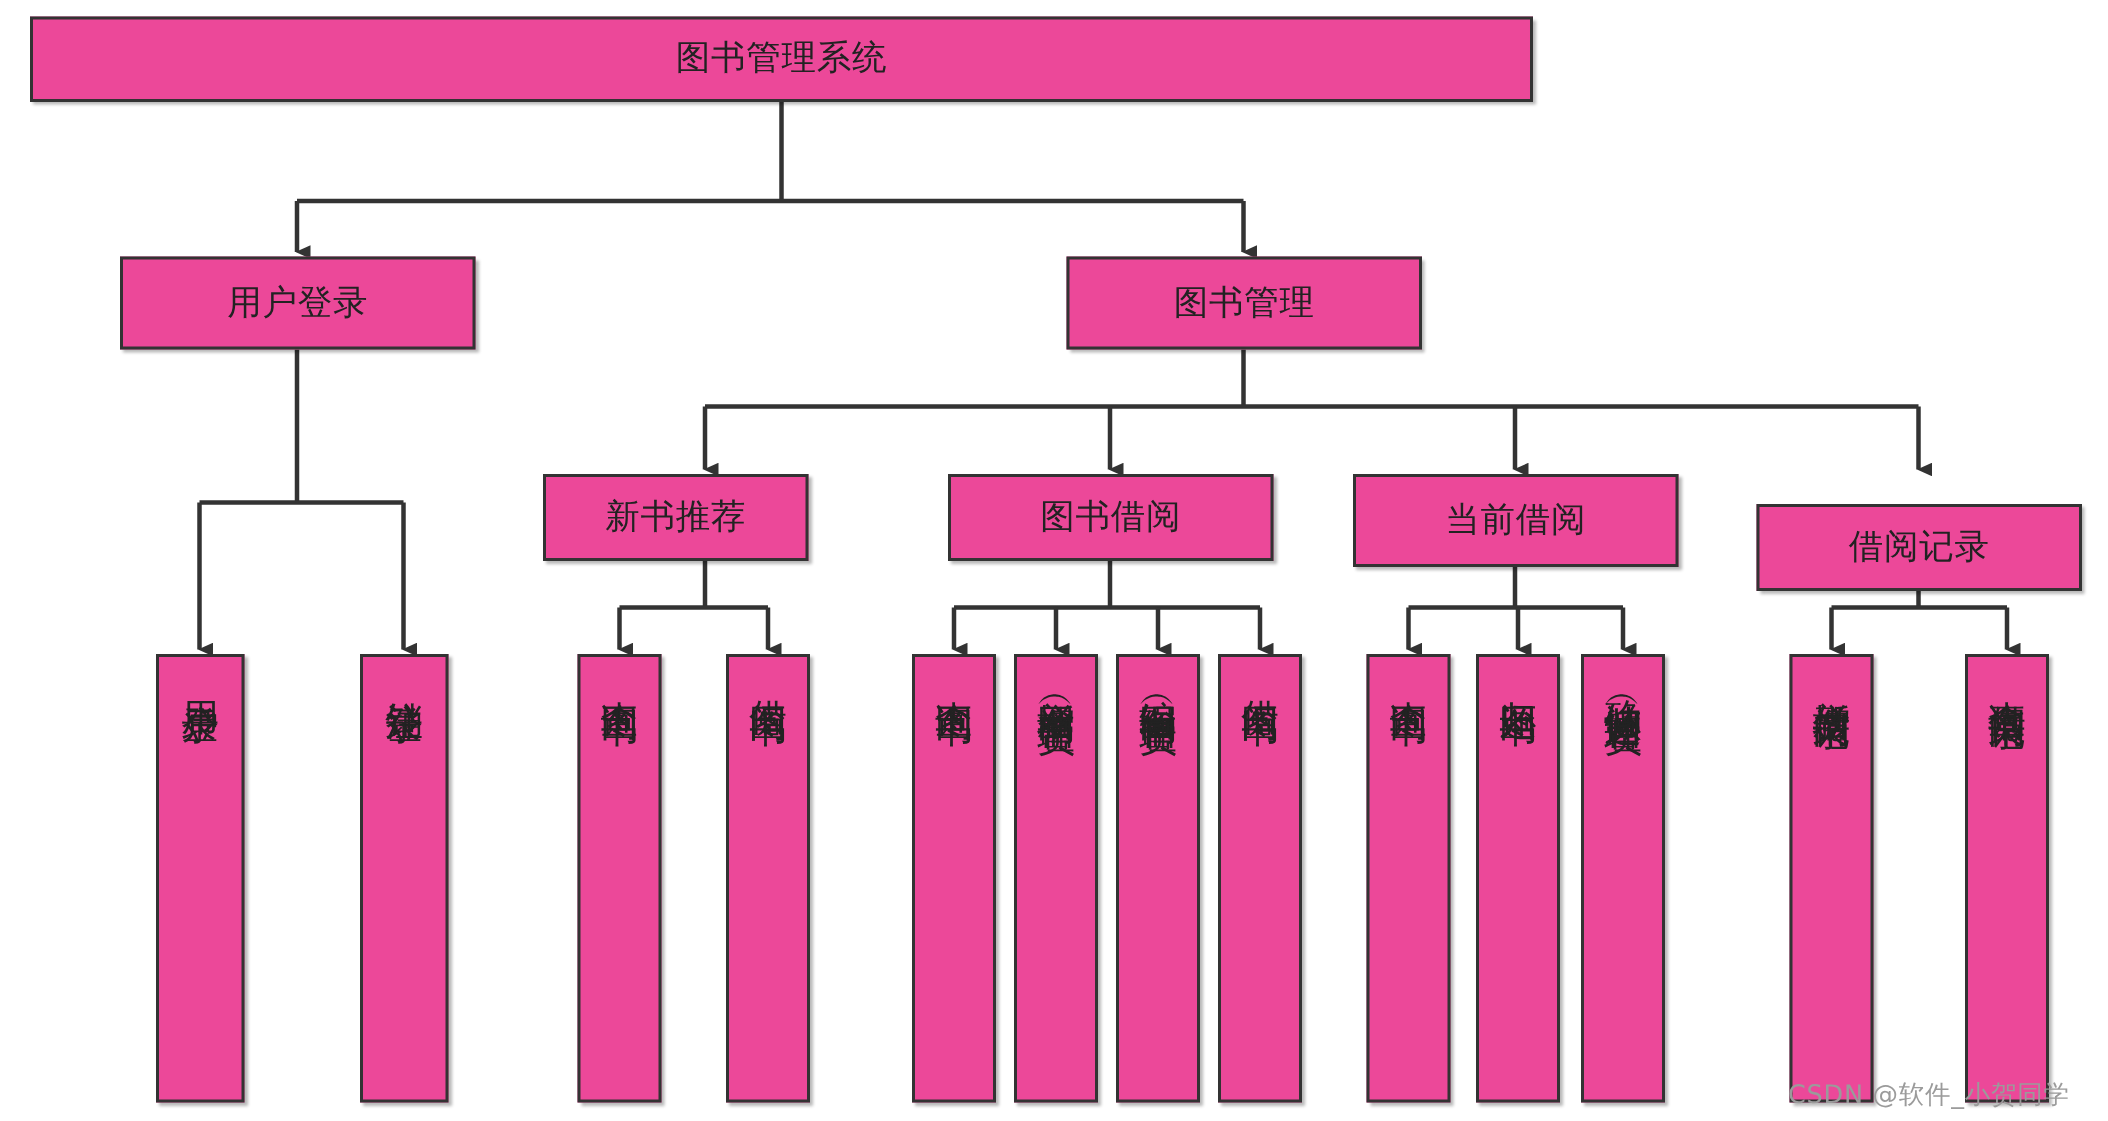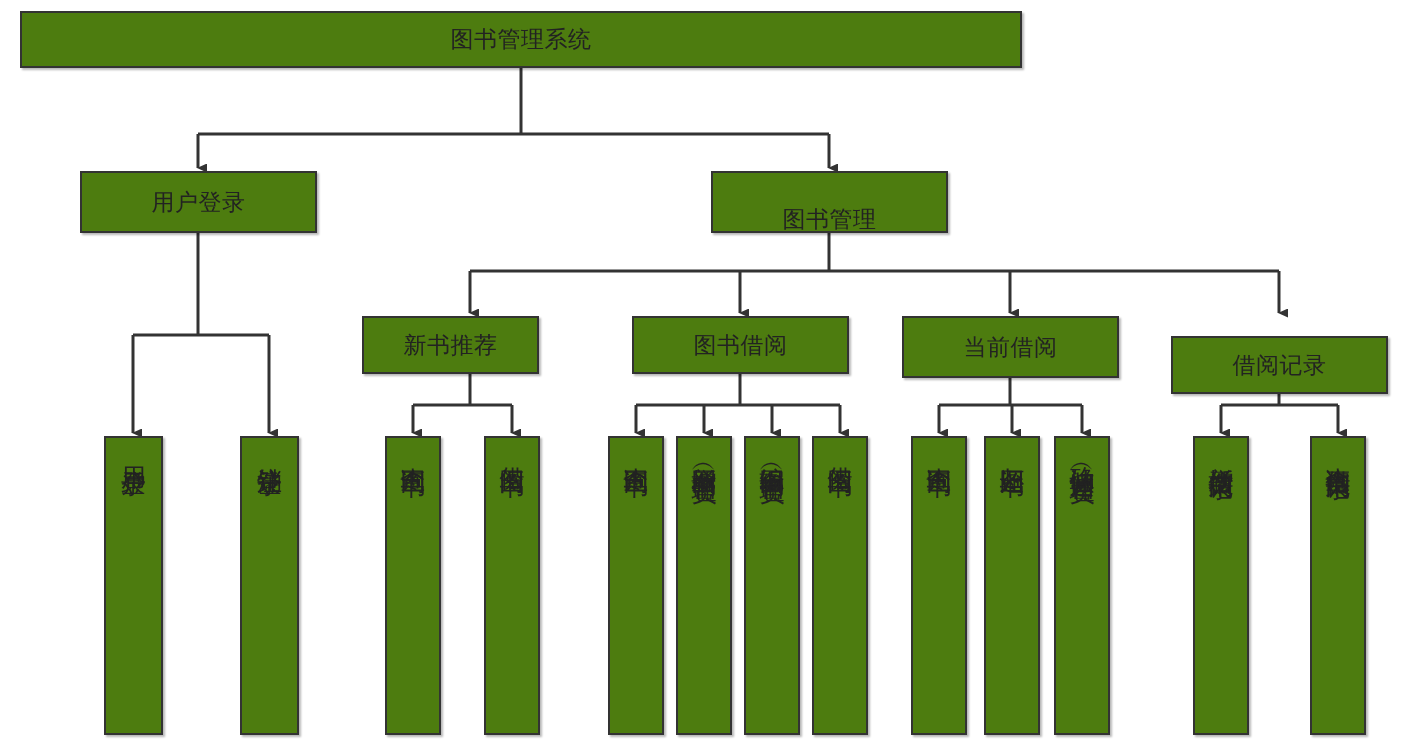--- a/index.html
+++ b/index.html
@@ -21,21 +21,21 @@
     position: absolute;
     left: 0;
     top: 0;
     width: 1405px;
     height: 747px;
     pointer-events: none;
   }
   .node {
     position: absolute;
     box-sizing: border-box;
-    background: #4d7c0f;
+    background: #ec4899;
     border: 2px solid #333333;
     box-shadow: 2px 2px 2px rgba(0,0,0,0.28);
     display: flex;
     align-items: center;
     justify-content: center;
     color: #222222;
   }
   .node .lbl {
     display: block;
     text-align: center;
@@ -114,21 +114,21 @@
       </g>
   </svg>
 
   <div id="nodes">
       <div class="node horiz" style="left: 20px; top: 11px; width: 1002px; height: 57px;">
         <span class="lbl">图书管理系统</span>
       </div>
       <div class="node horiz" style="left: 80px; top: 171px; width: 237px; height: 62px;">
         <span class="lbl">用户登录</span>
       </div>
-      <div class="node horiz" style="left: 711px; top: 171px; width: 237px; height: 62px; align-items: flex-end;">
+      <div class="node horiz" style="left: 711px; top: 171px; width: 237px; height: 62px;">
         <span class="lbl">图书管理</span>
       </div>
       <div class="node horiz" style="left: 362px; top: 316px; width: 177px; height: 58px;">
         <span class="lbl">新书推荐</span>
       </div>
       <div class="node horiz" style="left: 632px; top: 316px; width: 217px; height: 58px;">
         <span class="lbl">图书借阅</span>
       </div>
       <div class="node horiz" style="left: 902px; top: 316px; width: 217px; height: 62px;">
         <span class="lbl">当前借阅</span>
@@ -170,14 +170,15 @@
         <span class="lbl">确认归还（管理员）</span>
       </div>
       <div class="node vert" style="left: 1193px; top: 436px; width: 56px; height: 299px;">
         <span class="lbl">新增借阅记录</span>
       </div>
       <div class="node vert" style="left: 1310px; top: 436px; width: 56px; height: 299px;">
         <span class="lbl">查询借阅记录</span>
       </div>
     </div>
 
+  <div class="watermark" style="left: 1192px; top: 718px;">CSDN @软件_小贺同学</div>
 
 </div>
 
 </body></html>

